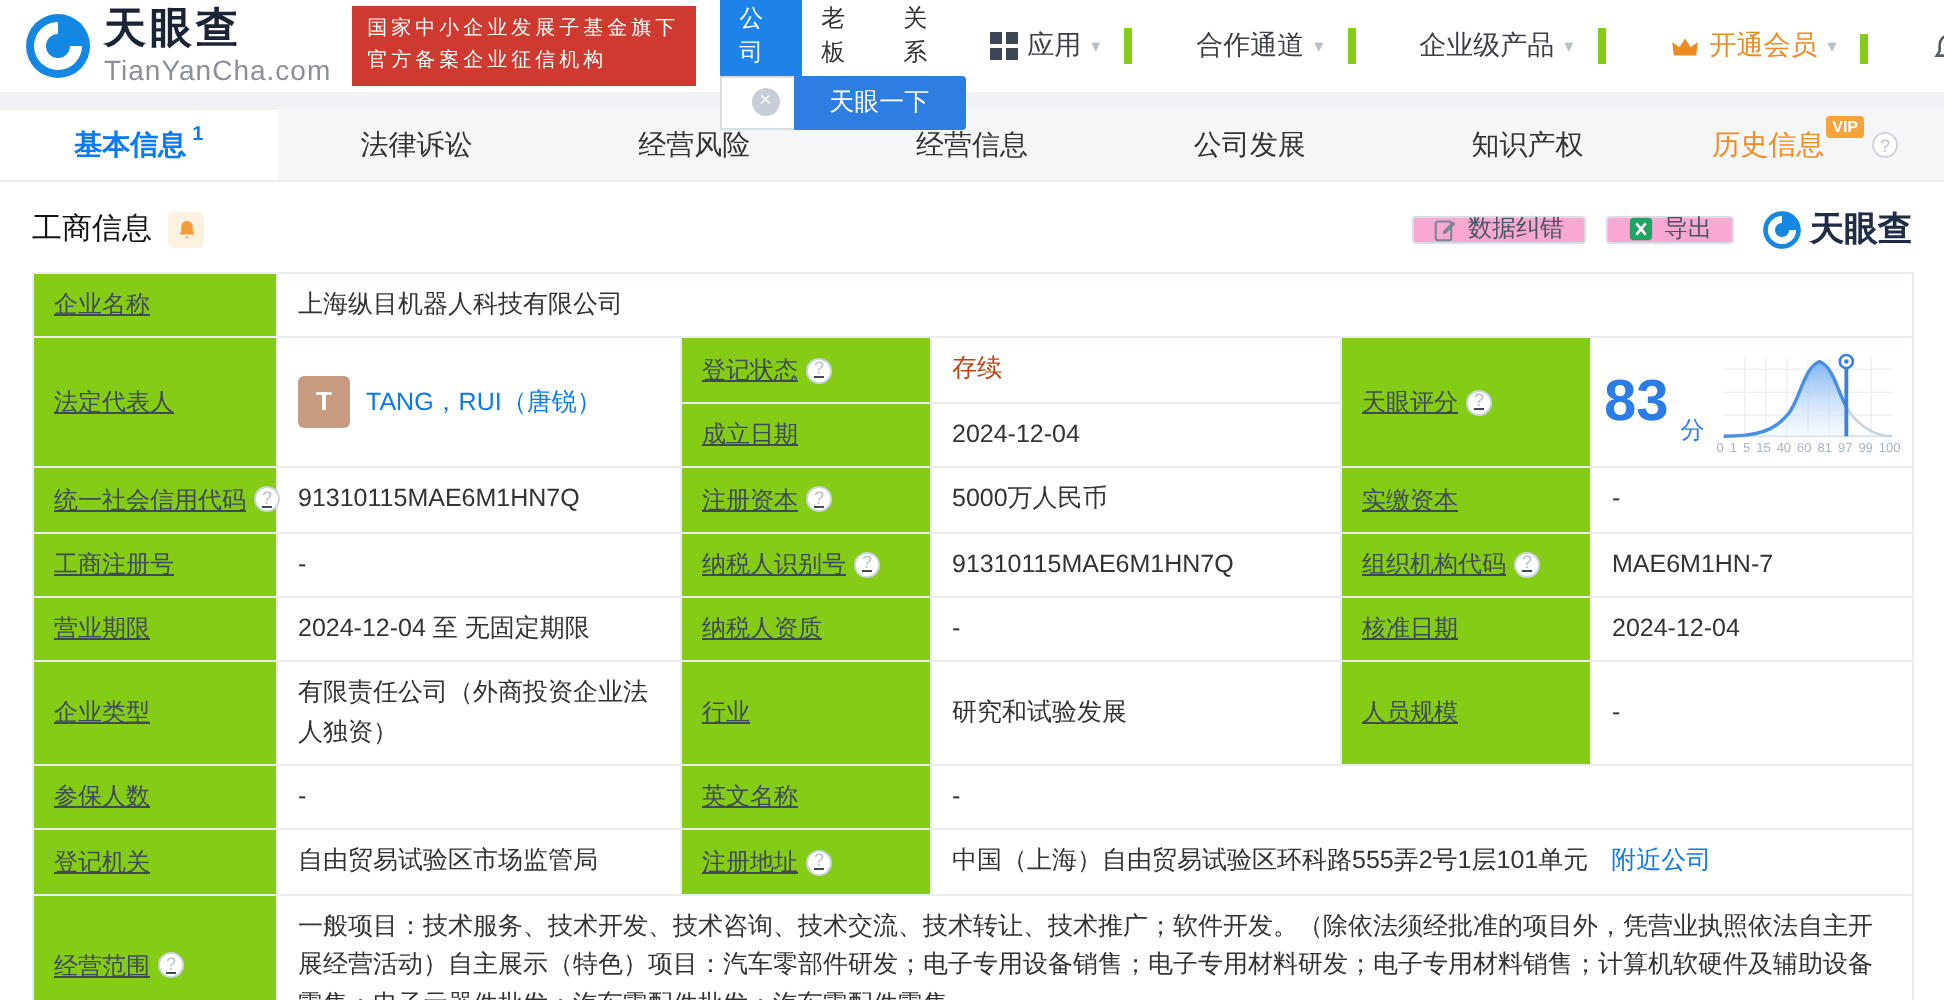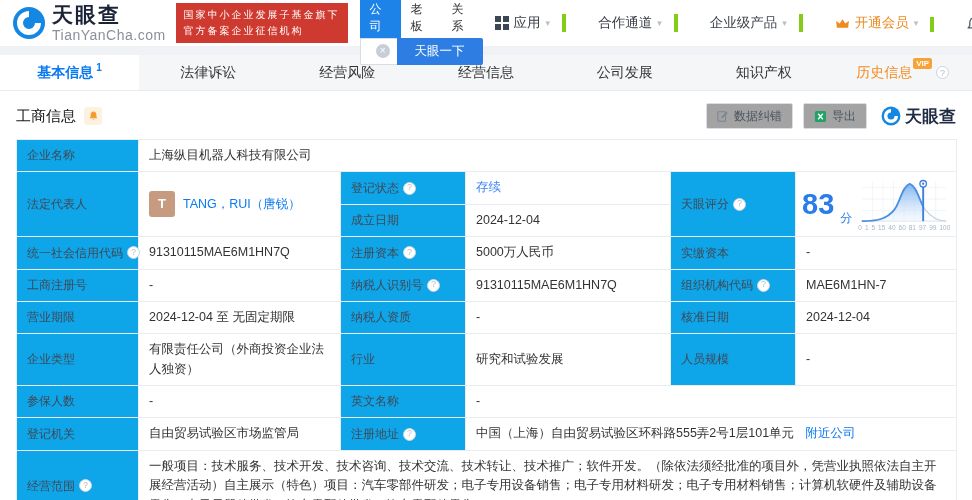--- a/index.html
+++ b/index.html
@@ -36,30 +36,30 @@
   .tab-sup { font-size:10px; color:#0b7af0; margin-left:3px; transform:translateY(-5px); }
   .tab.history { color:#f58a1f; }
   .vip-badge { background:#f8a33a; color:#fff; font-size:8px; font-weight:700; padding:0 3px; border-radius:2px; transform:translateY(-9px); margin-left:1px; line-height:11px; }
 
   
   main { background:#fff; padding:12px 16px 10px; min-height:388px; }
   .section-head { display:flex; align-items:center; margin-bottom:10px; }
   .section-title { font-size:15px; font-weight:400; color:#141414; margin:0; }
   .bell-badge { width:18px; height:18px; border-radius:3px; background:#fdf2e0; display:inline-flex; align-items:center; justify-content:center; margin-left:8px; }
   .head-right { margin-left:auto; display:flex; align-items:center; }
-  .hbtn { display:inline-flex; align-items:center; gap:5px; height:26px; padding:0 10px; background:#a3a3a3; border:1px solid #d9dee6; border-radius:2px; font-size:12px; color:#4a5460; cursor:pointer; margin-left:10px; }
+  .hbtn { display:inline-flex; align-items:center; gap:5px; height:14px; padding:0 10px; background:#f9a8d4; border:1px solid #d9dee6; border-radius:2px; font-size:12px; color:#4a5460; cursor:pointer; margin-left:10px; }
   .watermark { display:flex; align-items:center; gap:4px; margin-left:14px; font-size:17px; font-weight:800; color:#202b45; }
 
   
   table.info { width:940px; border-collapse:collapse; table-layout:fixed; font-size:12.5px; color:#333; }
   .info td { border:1px solid #e9edf2; padding:6px 10px; vertical-align:middle; line-height:1.55; }
-  td.lbl { background:#0ea5e9; font-size:12px; color:#3f4a57; white-space:nowrap; padding-right:4px; }
+  td.lbl { background:#84cc16; font-size:12px; color:#3f4a57; white-space:nowrap; padding-right:4px;text-decoration:underline; }
   .help { display:inline-flex; width:13px; height:13px; border-radius:50%; border:1px solid #ccd5de; color:#b3bfcb; font-size:9px; align-items:center; justify-content:center; margin-left:4px; vertical-align:-2px; background:#fff; flex:none; }
   a.link { color:#0b7af0; text-decoration:none; cursor:pointer; }
-  .status-ok { color:#3b82f6; }
+  .status-ok { color:#c2410c; }
   .rep-wrap { display:flex; align-items:center; gap:8px; }
   .avatar { width:26px; height:26px; border-radius:3px; background:#c79b80; color:#fff; font-weight:700; font-size:13px; display:inline-flex; align-items:center; justify-content:center; flex:none; }
   .lbl-flex { display:flex; align-items:center; }
 
   .score-cell { padding:4px 6px !important;text-align:right; }
   .score-wrap { display:flex; align-items:center; gap:6px; }
   .score-num { font-size:29px; font-weight:700; color:#2a7ce8; line-height:1; }
   .score-unit { font-size:12px; color:#2a7ce8; align-self:flex-end; margin-bottom:3px; }
   .chart-col { display:flex; flex-direction:column; }
   .tick-row { width:92px; display:flex; justify-content:space-between; font-size:6.5px; color:#a8b5c4; line-height:1; margin-top:1px; }

